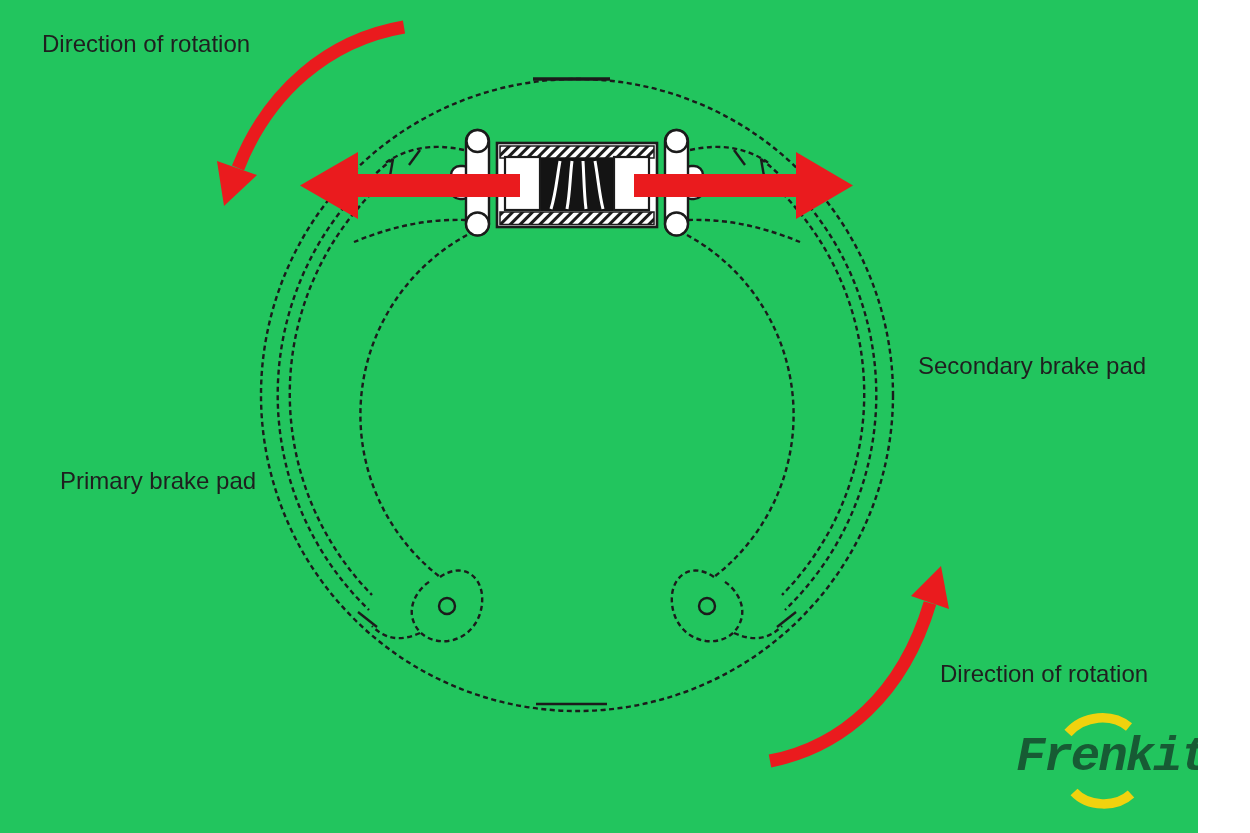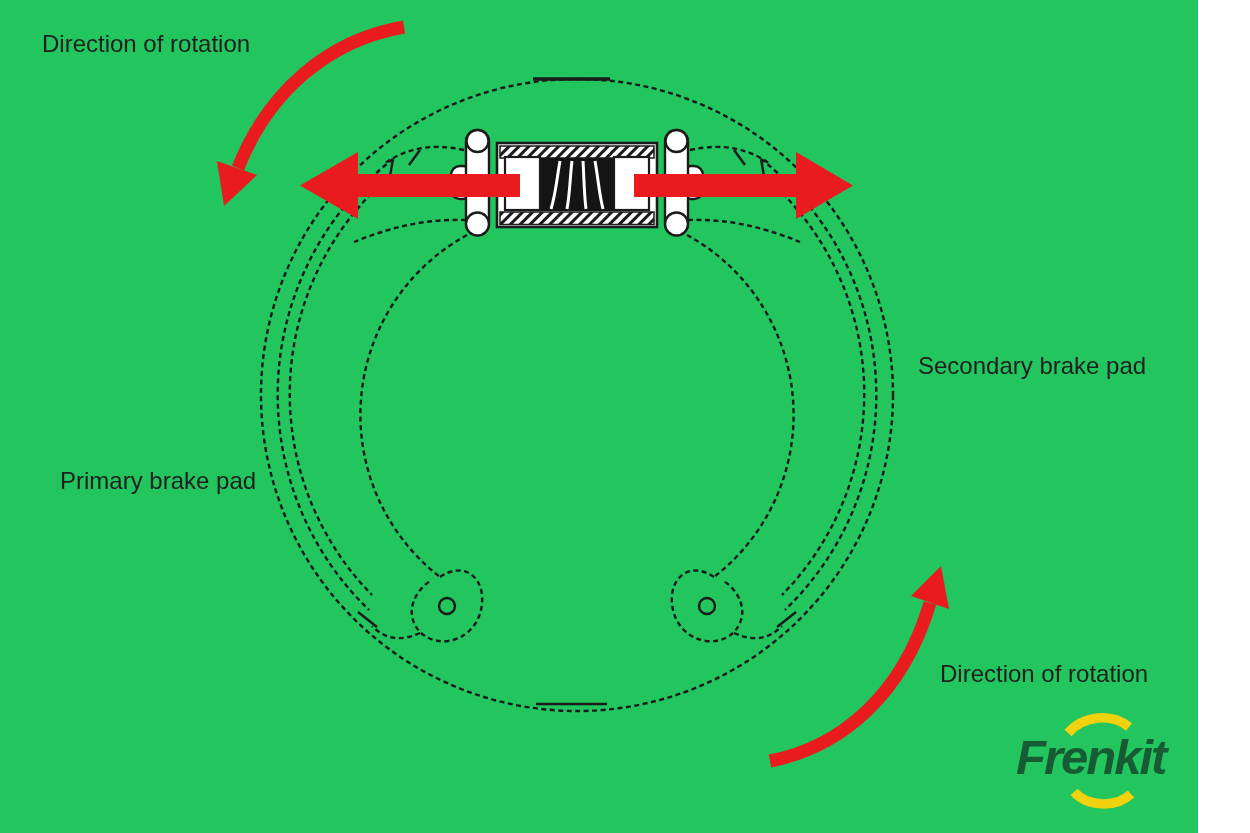--- a/index.html
+++ b/index.html
@@ -9,21 +9,21 @@
   .dash{fill:none;stroke:#1b1b1b;stroke-width:2.4;stroke-dasharray:5 3.5;}
   .solid{fill:none;stroke:#1b1b1b;stroke-width:2.4;}
   .thick{stroke-width:3.4;}
   .whiteline{fill:none;stroke:#ffffff;stroke-width:3;}
   .red{fill:#ea1b1e;stroke:none;}
   .redline{fill:none;stroke:#ea1b1e;stroke-width:13;}
   .yellowline{fill:none;stroke:#f0d20e;stroke-width:9.5;}
   .label{position:absolute;color:#1f1f1f;font-size:24px;white-space:nowrap;}
   .logo-text{position:absolute;left:1016px;top:729px;font-size:49px;font-weight:bold;
              font-style:italic;letter-spacing:-2px;color:#175b34;
-             font-family:Liberation Sans, sans-serif;}
+             font-family:Liberation Mono, monospace;}
 </style>
 </head>
 <body>
 
 <div id="stage">
 
   <svg id="diagram-svg" width="1250" height="833" viewBox="0 0 1250 833">
     <defs>
       <pattern id="hatch" width="7" height="7" patternUnits="userSpaceOnUse" patternTransform="rotate(45)">
         <rect width="7" height="7" fill="#ffffff"></rect>

